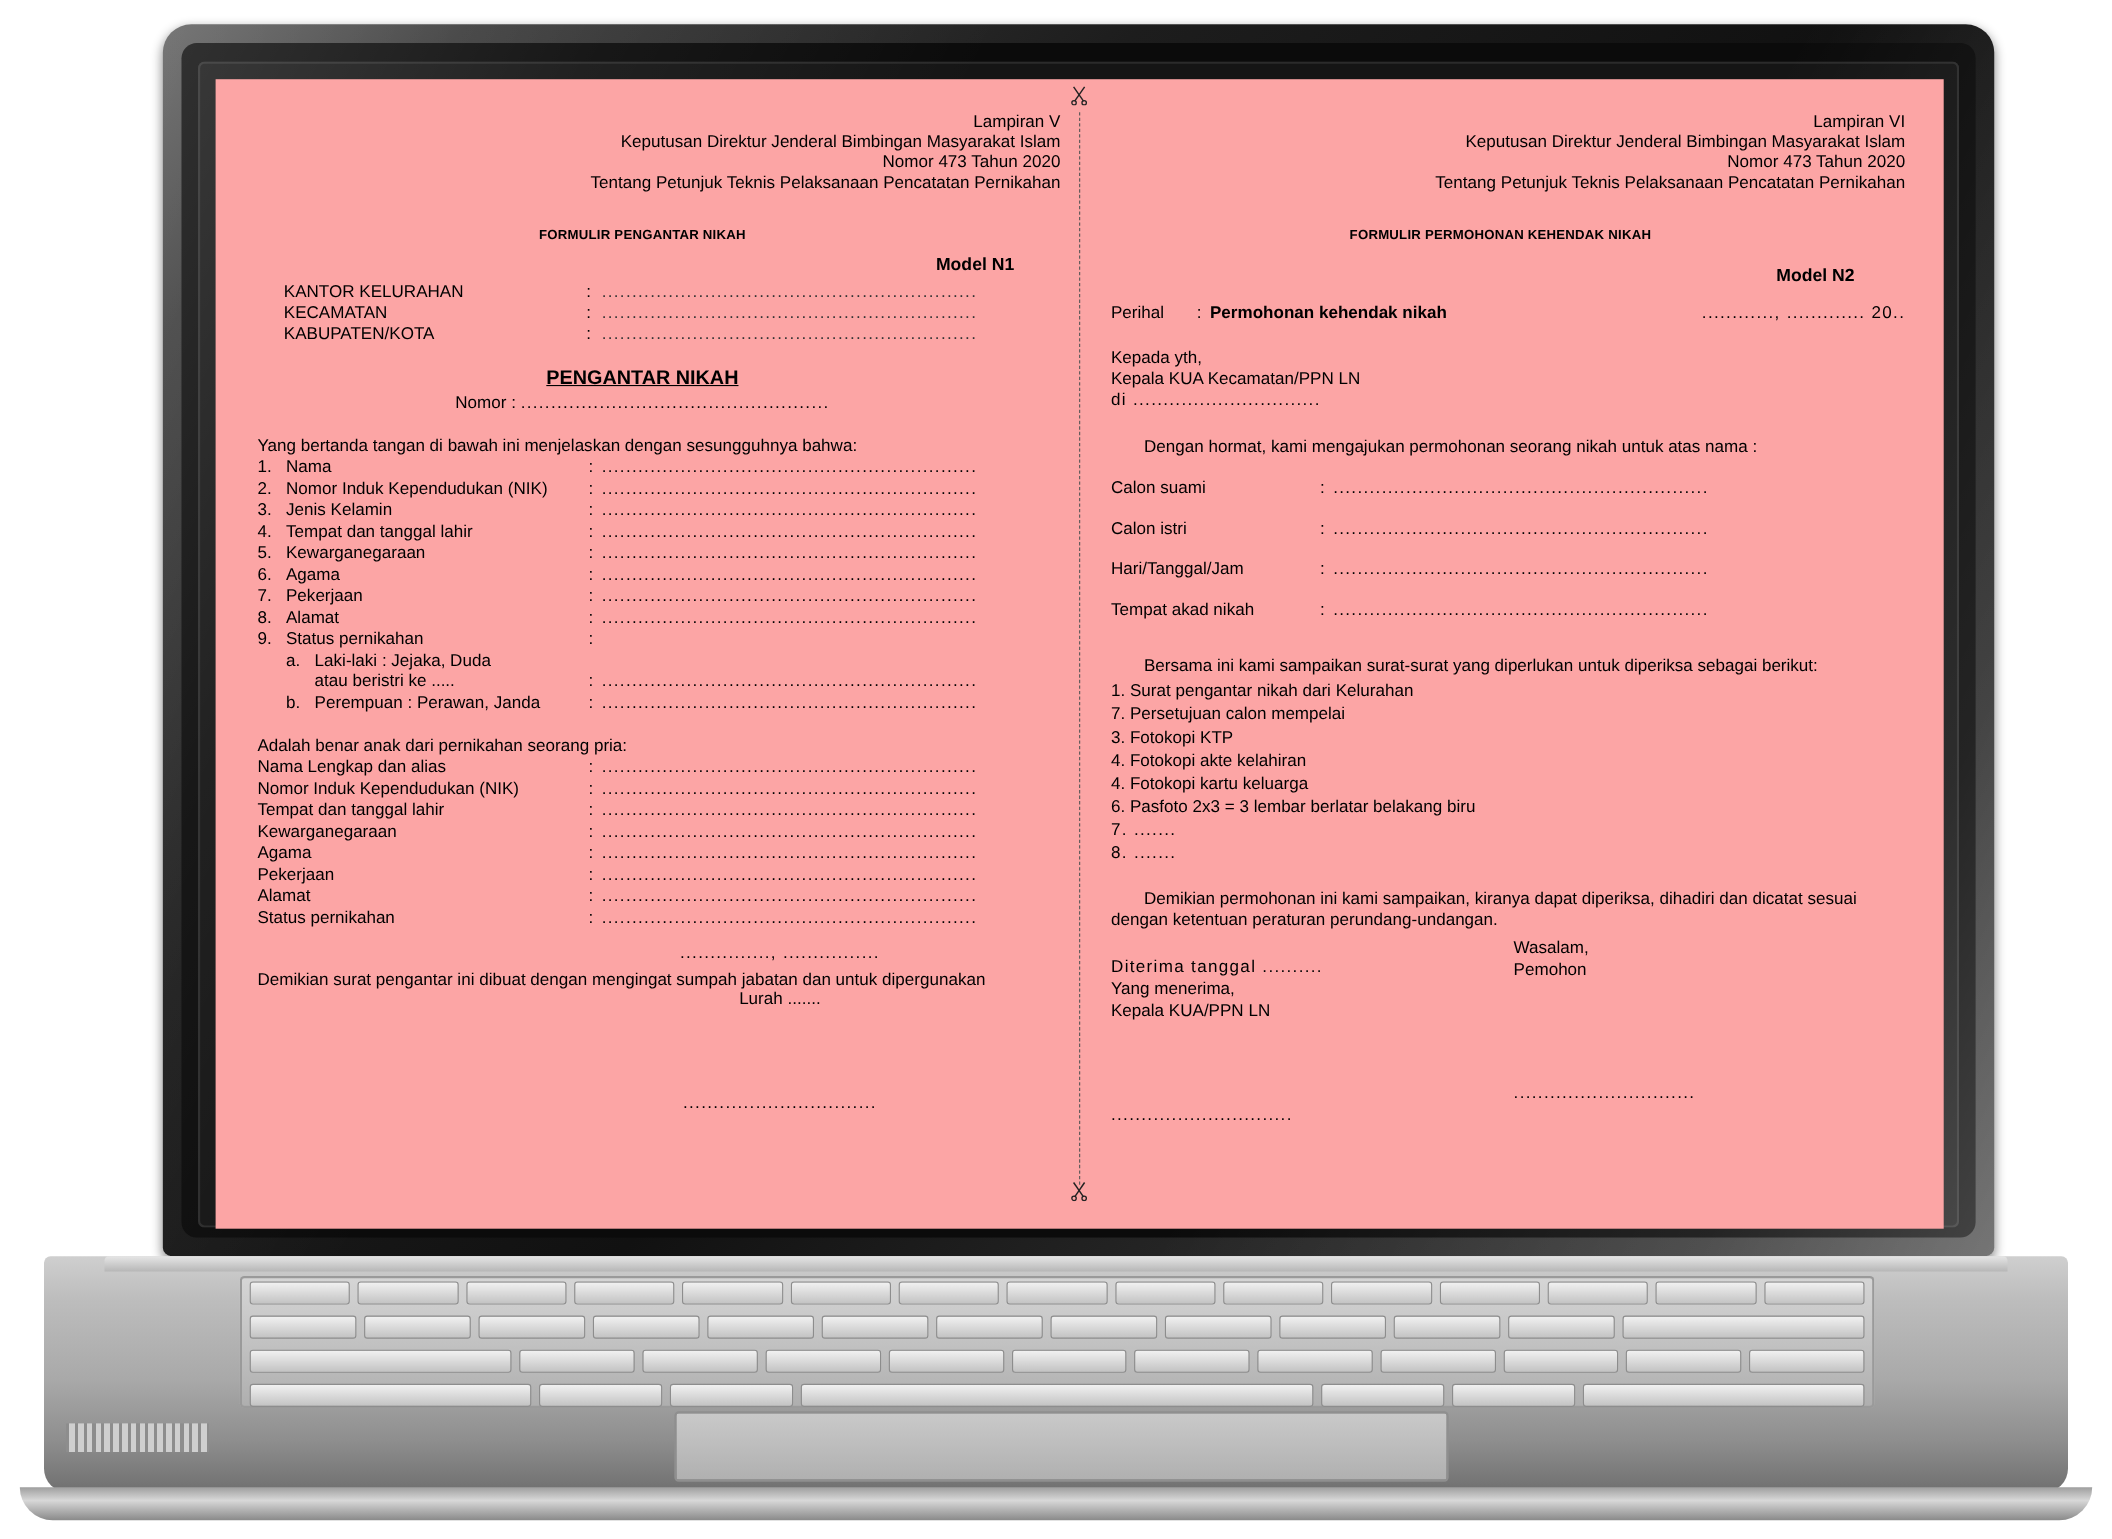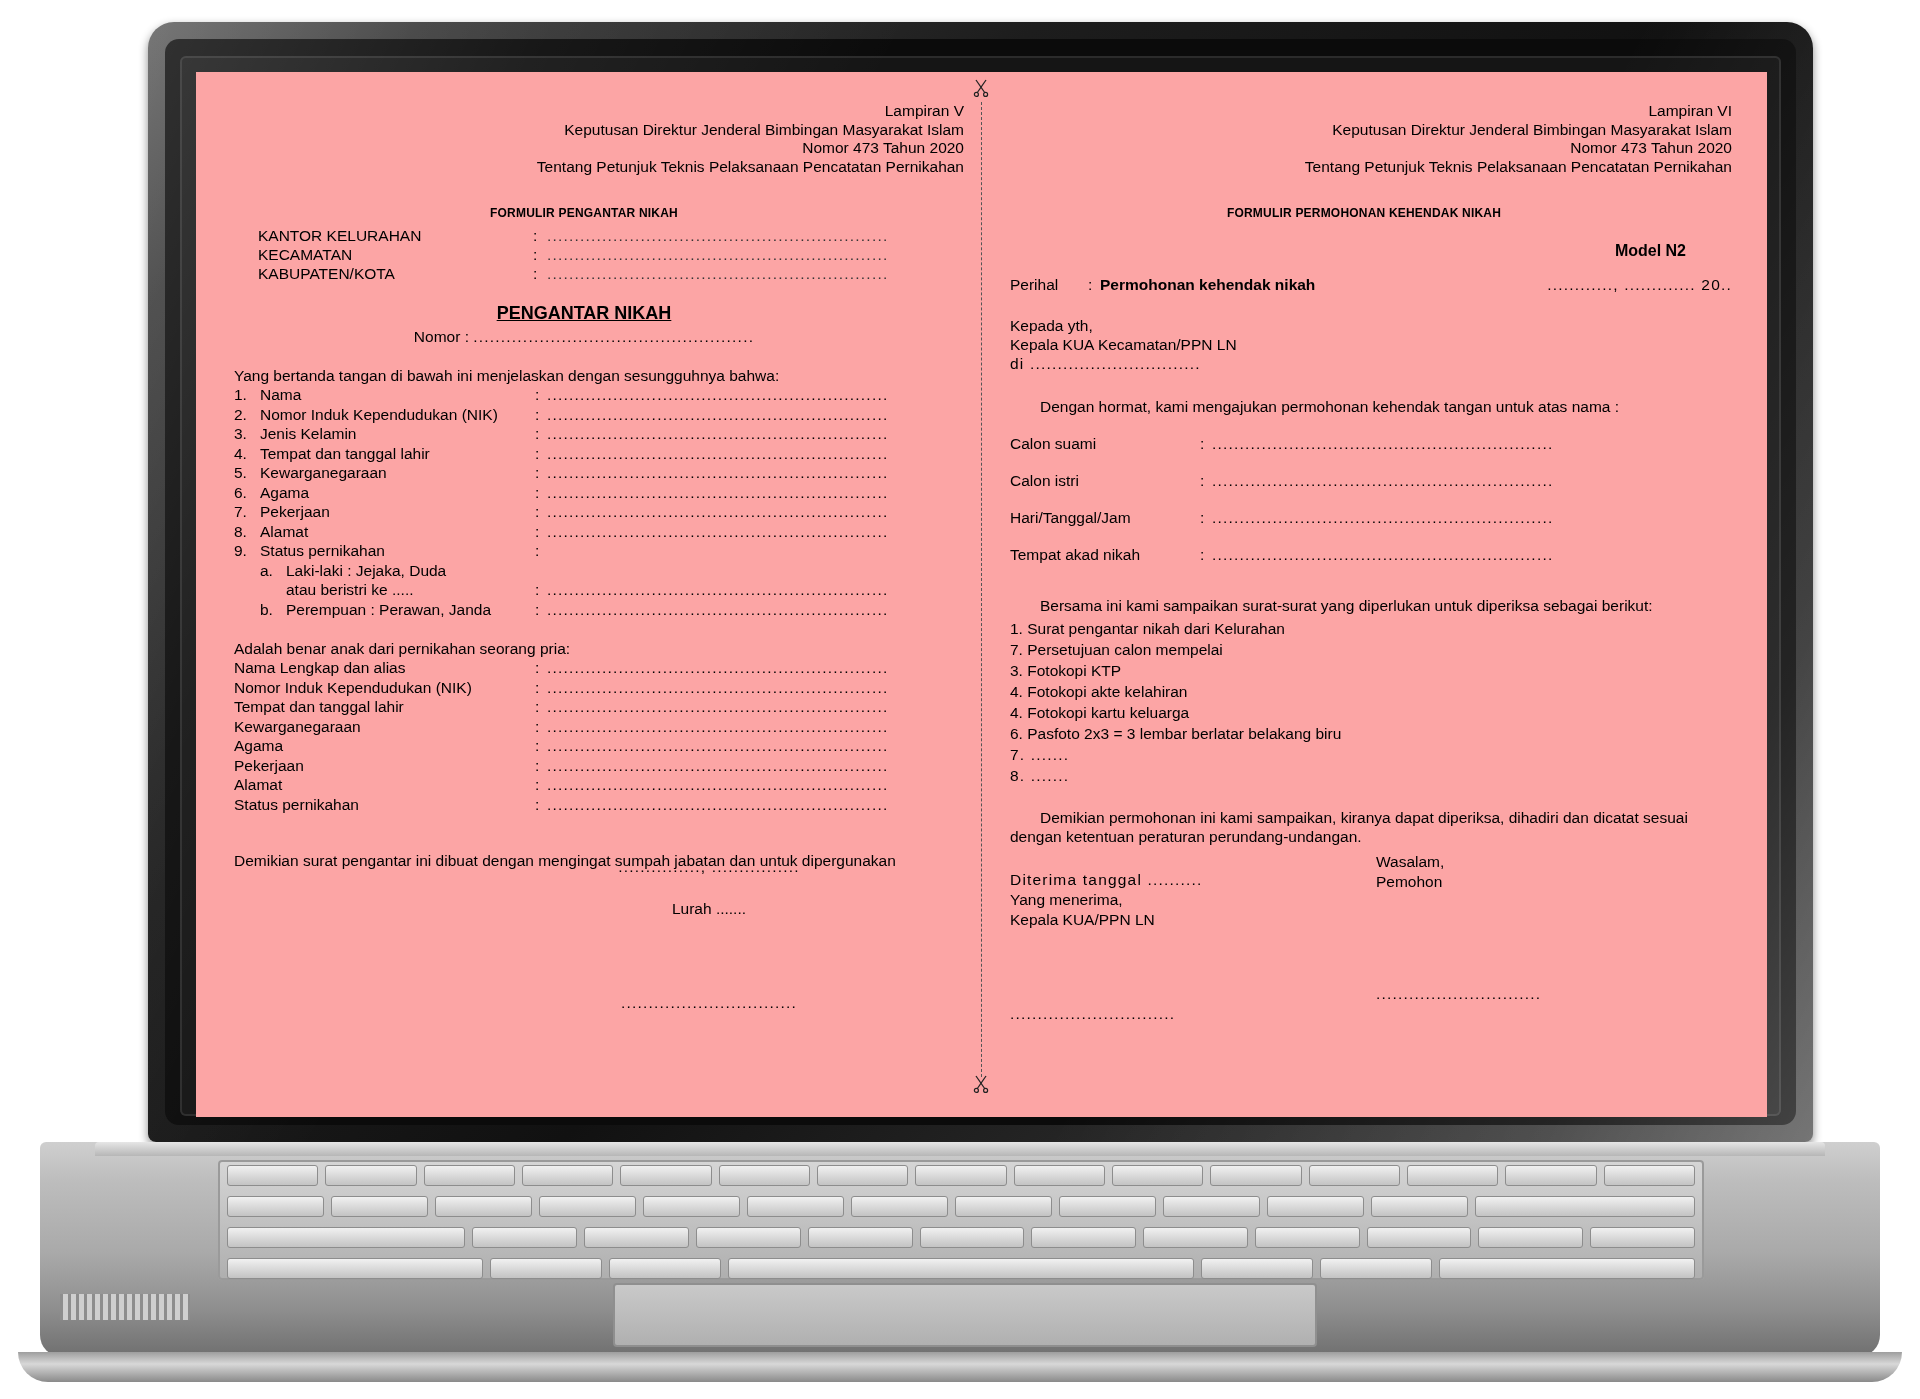--- a/index.html
+++ b/index.html
@@ -167,20 +167,21 @@
 
         <div class="hdr">
           <div>Lampiran V</div>
           <div>Keputusan Direktur Jenderal Bimbingan Masyarakat Islam</div>
           <div>Nomor 473 Tahun 2020</div>
           <div>Tentang Petunjuk Teknis Pelaksanaan Pencatatan Pernikahan</div>
         </div>
 
         <div class="ftitle">FORMULIR PENGANTAR NIKAH</div>
 
+        <div class="model" style="margin-top:12px;padding-right:42px;">Model N1</div>
 
         <div style="margin-top:6px;padding-left:30px;">
           <div class="kvrow">
             <div class="k" style="width:275px;">KANTOR KELURAHAN</div>
             <div class="sep">:</div>
             <div class="dots">..............................................................</div>
           </div>
           <div class="kvrow">
             <div class="k" style="width:275px;">KECAMATAN</div>
             <div class="sep">:</div>
@@ -356,21 +357,21 @@
           <div style="flex:1;"></div>
           <div class="dotline" style="font-size:15.5px;">............, ............. 20..</div>
         </div>
 
         <div style="margin-top:22px;padding-left:14px;">
           <div class="body-txt">Kepada yth,</div>
           <div class="body-txt">Kepala KUA Kecamatan/PPN LN</div>
           <div class="body-txt dotline">di ...............................</div>
         </div>
 
-        <div class="body-txt" style="margin-top:24px;padding-left:14px;text-indent:30px;padding-right:24px;">Dengan hormat, kami mengajukan permohonan kehendak tangan untuk atas nama :</div>
+        <div class="body-txt" style="margin-top:24px;padding-left:14px;text-indent:30px;padding-right:24px;">Dengan hormat, kami mengajukan permohonan seorang nikah untuk atas nama :</div>
 
         <div style="padding-left:14px;padding-right:60px;margin-top:4px;">
           <div class="r-row">
             <div class="lbl">Calon suami</div>
             <div class="colon">:</div>
             <div class="dots">..............................................................</div>
           </div>
           <div class="r-row">
             <div class="lbl">Calon istri</div>
             <div class="colon">:</div>

